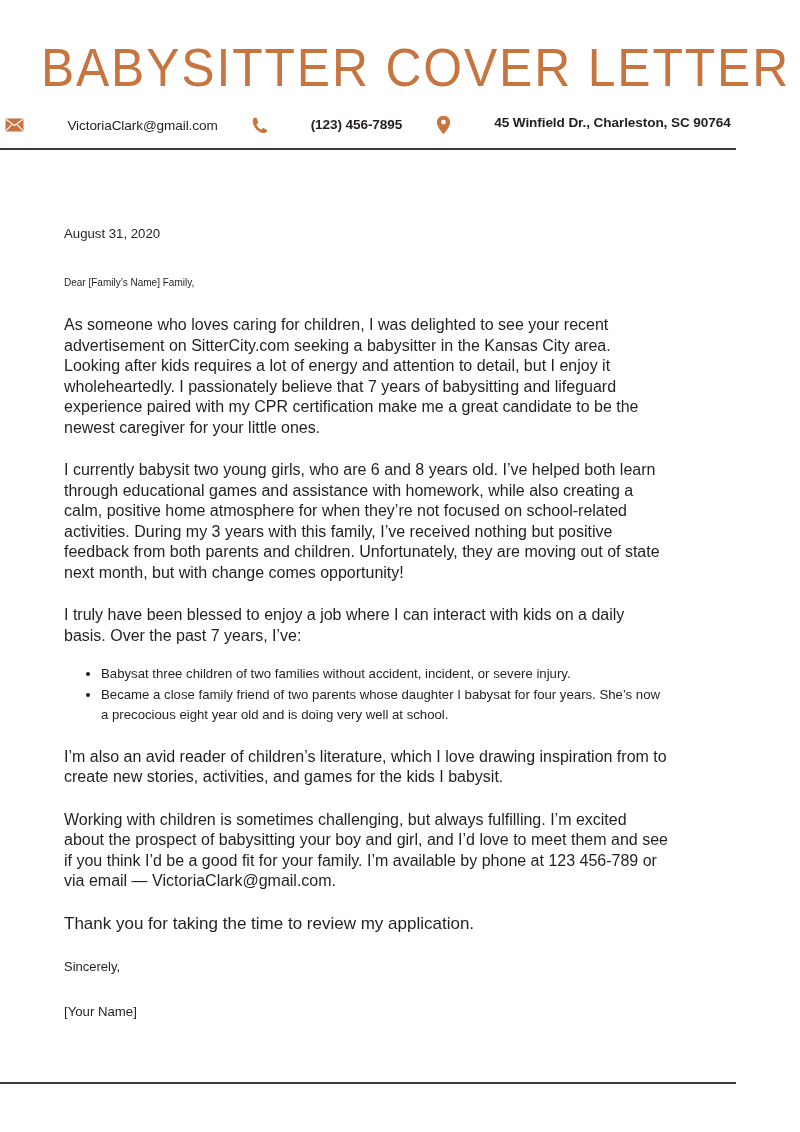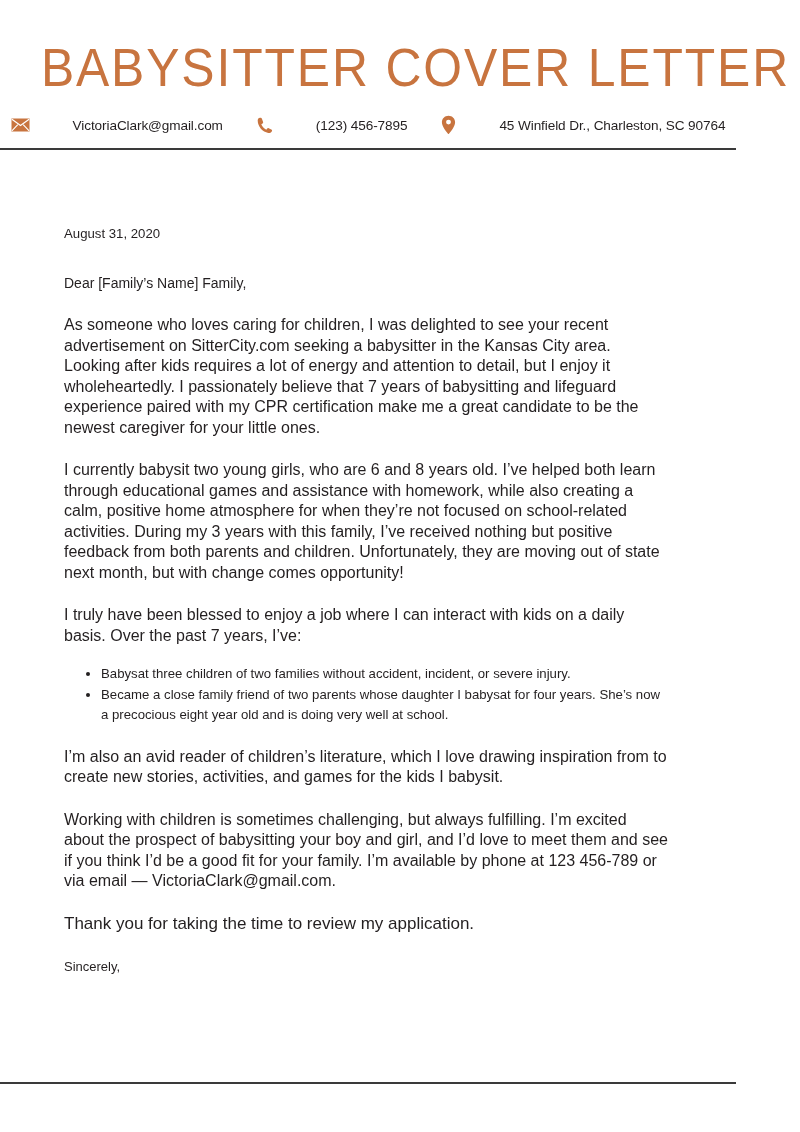--- a/index.html
+++ b/index.html
@@ -45,26 +45,26 @@
 
   .contact-row {
     display: flex;
     justify-content: center;
     align-items: center;
     margin-top: 19px;
     gap: 0px;
   }
   .contact-item {
     display: flex;
-    align-items: center;
     white-space: nowrap;
     gap: 35px;
   }
   .contact-item + .contact-item {
     margin-left: 34px;
+    font-weight: bold;
   }
   .contact-text {
     font-size: 13.6px;
     color: #231f20;
     margin-left: 8px;
     letter-spacing: -0.1px;
   }
   .ico {
     display: inline-flex;
     align-items: center;
@@ -96,21 +96,21 @@
   }
   .recipient {
     margin-top: 28px;
     font-size: 13.2px;
     line-height: 20px;
   }
   .recipient div { white-space: nowrap; }
 
   .salutation {
     margin-top: 29px;
-    font-size: 14px;
+    font-size: 10px;
     line-height: 20px;
   }
 
   .para {
     margin-top: 22px;
     font-size: 16px;
     line-height: 20.5px;
     text-align: left;
   }
   .para.tight { margin-top: 21px; }
@@ -213,16 +213,17 @@
     </ul>
 
     <p class="para tight">I’m also an avid reader of children’s literature, which I love drawing inspiration from to create new stories, activities, and games for the kids I babysit.</p>
 
     <p class="para">Working with children is sometimes challenging, but always fulfilling. I’m excited about the prospect of babysitting your boy and girl, and I’d love to meet them and see if you think I’d be a good fit for your family. I’m available by phone at 123 456-789 or via email — VictoriaClark@gmail.com.</p>
 
     <div class="closing">Thank you for taking the time to review my application.</div>
 
     <div class="signoff">Sincerely,</div>
 
+    <div class="signature">[Your Name]</div>
   </div>
 
   <div class="rule rule-bottom"></div>
 </div>
 
 </body></html>

